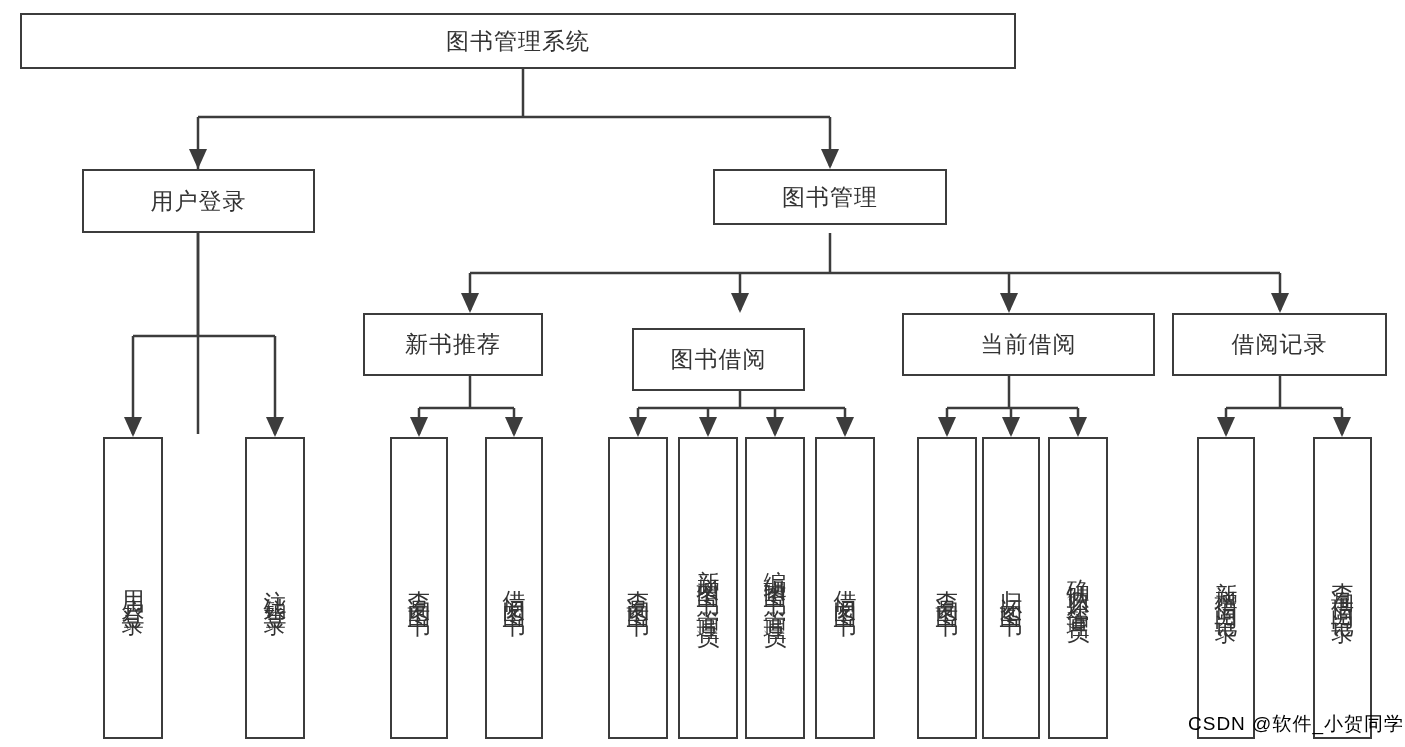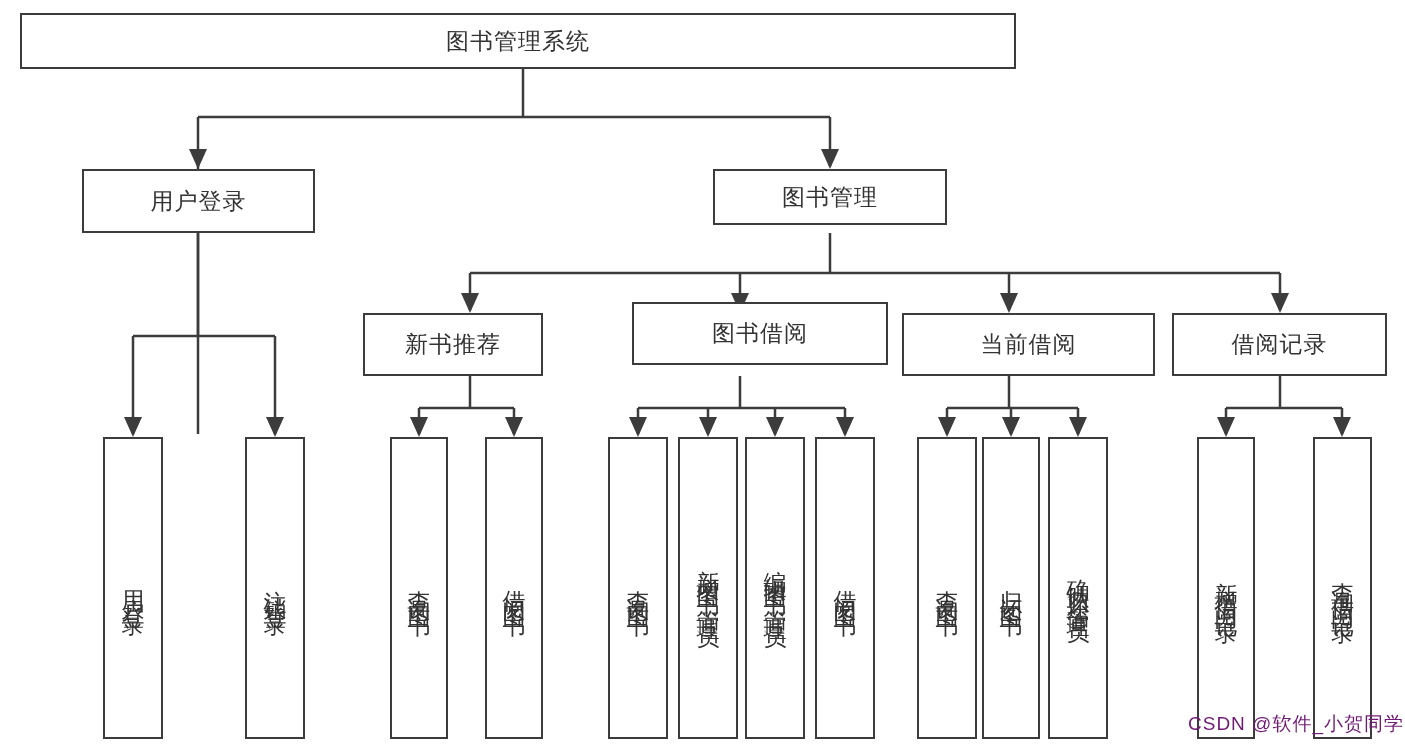--- a/index.html
+++ b/index.html
@@ -15,21 +15,21 @@
   .vbox{top:437px;height:302px;}
   .vtext{
     writing-mode:vertical-rl;text-orientation:mixed;
     font-size:23px;line-height:1;letter-spacing:8px;
   }
   svg.connectors{position:absolute;left:0;top:0;pointer-events:none;}
   svg.connectors path{stroke:#3c3c3c;stroke-width:2.5;fill:none;}
   svg.connectors polygon{fill:#3c3c3c;stroke:none;}
   .watermark{
     position:absolute;left:1188px;top:711px;font-size:19px;letter-spacing:1px;
-    color:#701a75;white-space:nowrap;z-index:5;
+    color:#000000;white-space:nowrap;z-index:5;
   }
 </style>
 </head>
 <body>
 
 <div class="canvas">
 
   <svg class="connectors" width="1405" height="747" viewBox="0 0 1405 747">
 
     <g>
@@ -87,21 +87,21 @@
   <div class="node hbox" style="left:82px;top:169px;width:233px;height:64px">
     <span>用户登录</span>
   </div>
   <div class="node hbox" style="left:713px;top:169px;width:234px;height:56px">
     <span>图书管理</span>
   </div>
 
   <div class="node hbox" style="left:363px;top:313px;width:180px;height:63px">
     <span>新书推荐</span>
   </div>
-  <div class="node hbox" style="left:632px;top:302px;width:256px;height:63px">
+  <div class="node hbox" style="left:632px;top:328px;width:173px;height:63px">
     <span>图书借阅</span>
   </div>
   <div class="node hbox" style="left:902px;top:313px;width:253px;height:63px">
     <span>当前借阅</span>
   </div>
   <div class="node hbox" style="left:1172px;top:313px;width:215px;height:63px">
     <span>借阅记录</span>
   </div>
 
   <div class="node vbox" style="left:103px;width:60px">

